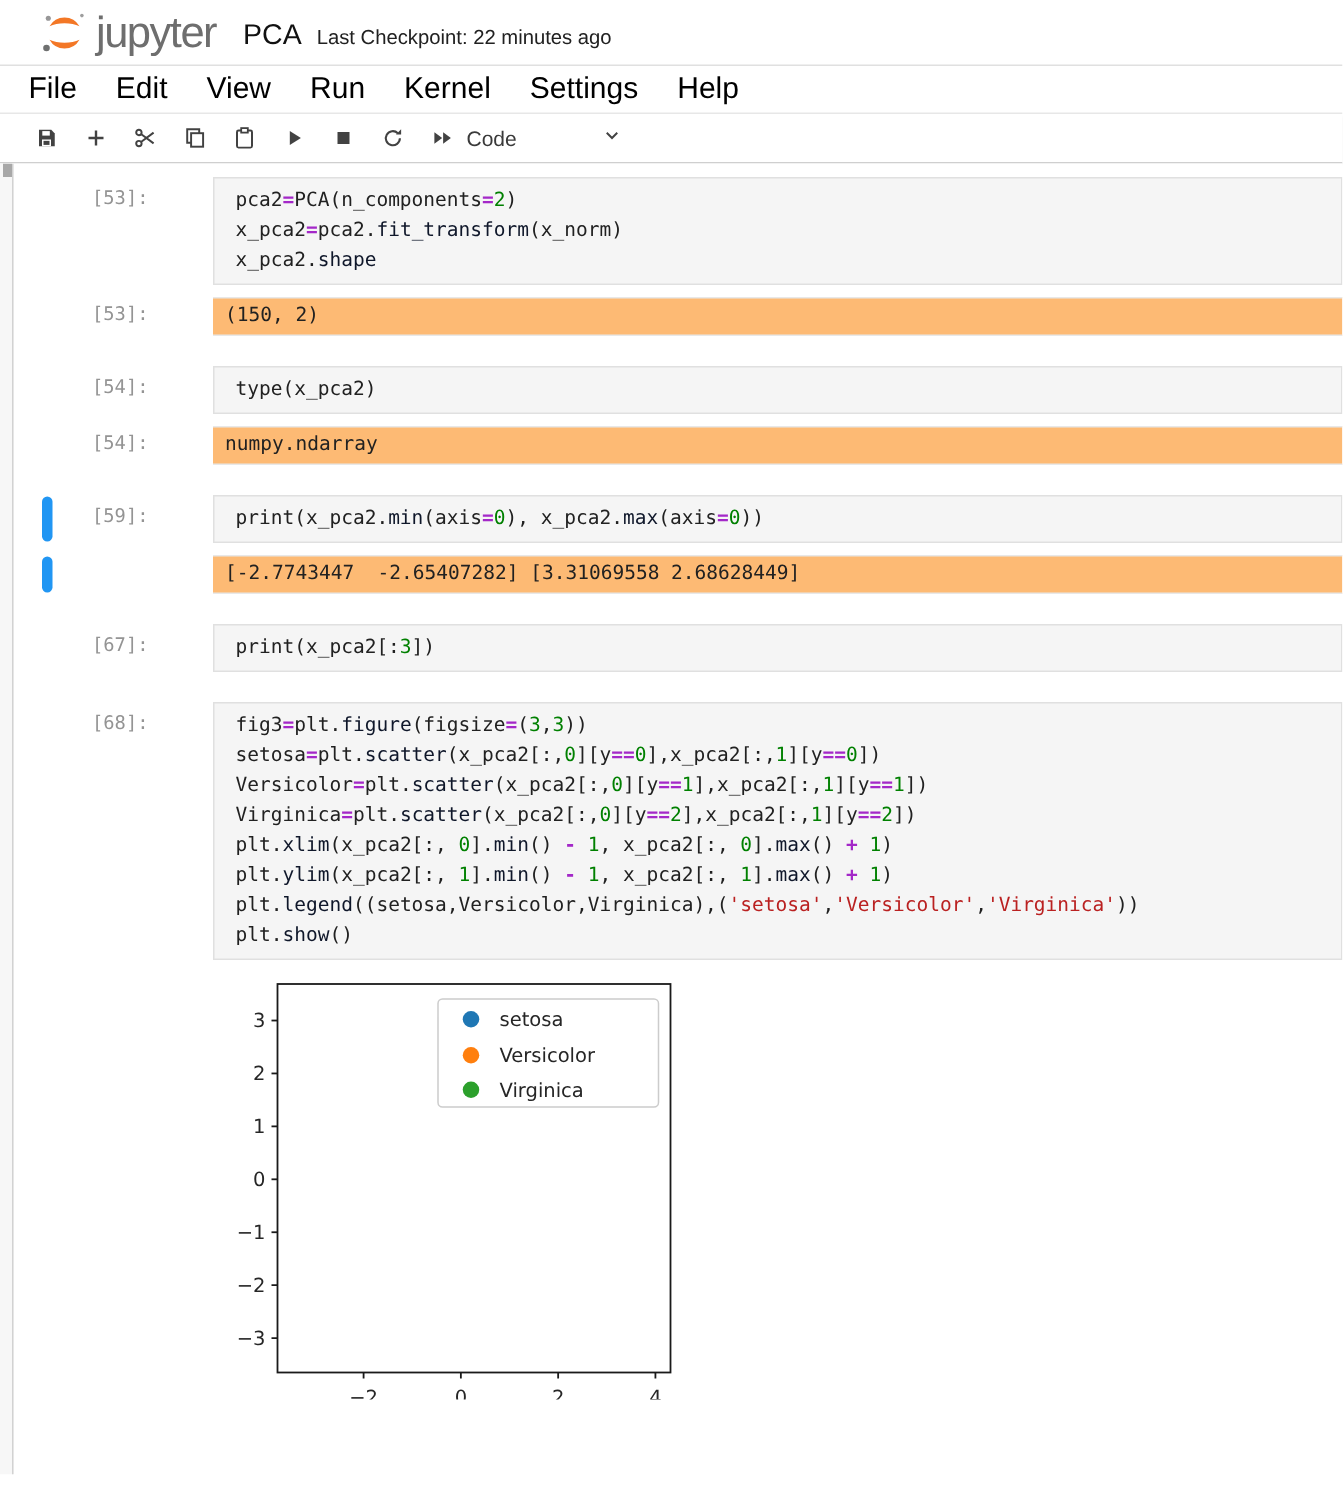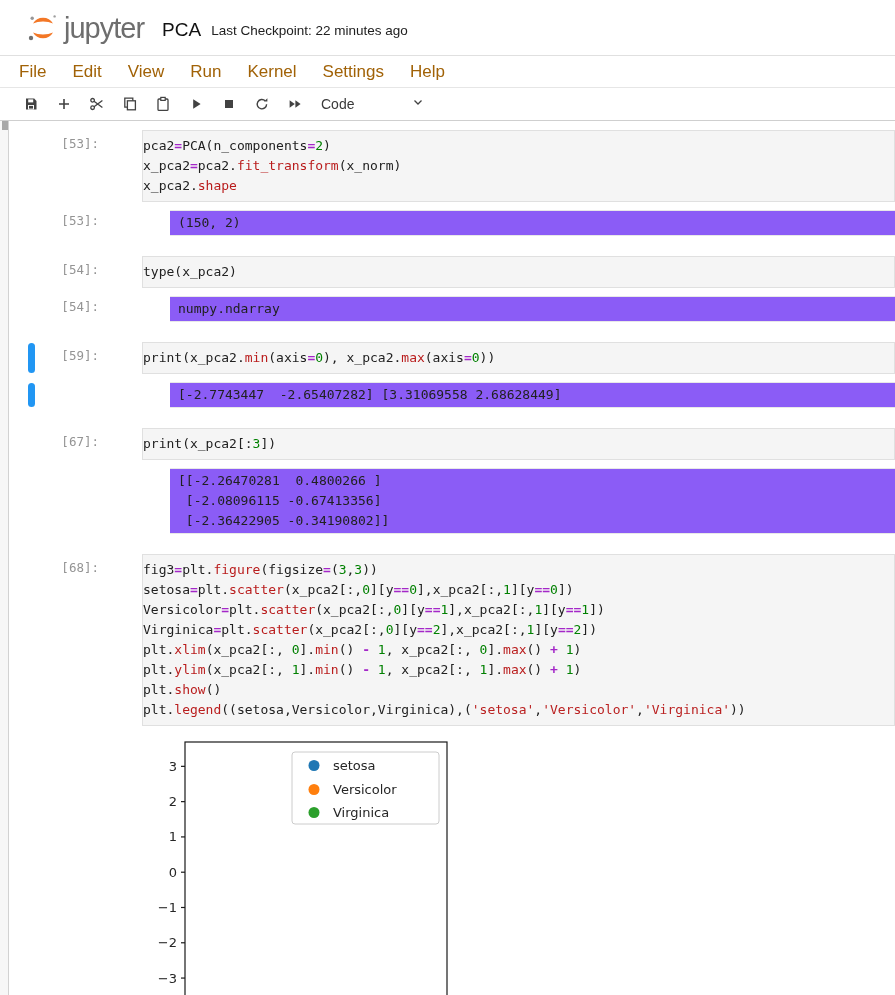--- a/index.html
+++ b/index.html
@@ -1,66 +1,66 @@
 <!DOCTYPE html>
 <html><head>
 <meta charset="utf-8">
 <style>
   * { margin:0; padding:0; box-sizing:border-box; }
   html,body { width:895px; height:995px; background:#fff; overflow:hidden;
               font-family:"Liberation Sans", sans-serif; }
   #page { position:relative; width:895px; height:995px; background:#fff; }
 
   
-  .header { height:56px; display:flex; align-items:center; border-bottom:1px solid #e0e0e0; background:#fff; }
+  .header { height:44px; display:flex; align-items:center; border-bottom:1px solid #e0e0e0; background:#fff; }
   .logo-wrap { display:flex; align-items:center; margin-left:26px; }
   .logo-svg { width:34px; height:34px; }
   .wordmark { font-size:29px; color:#6e6e6e; letter-spacing:-1px; margin-left:4px; margin-top:2px; }
   .nb-title { font-size:19px; color:#111; margin-left:18px; margin-top:4px; }
   .checkpoint { font-size:13.5px; color:#212121; margin-left:10px; margin-top:6px; }
 
   
   .menubar { height:32px; display:flex; align-items:center; border-bottom:1px solid #e7e7e7; background:#fff; padding-left:6px; }
-  .menu-item { font-size:17px; color:#a16207; padding:0 13px; cursor:default; height:100%; display:flex; align-items:center; }
+  .menu-item { font-size:20px; color:#000000; padding:0 13px; cursor:default; height:100%; display:flex; align-items:center; }
 
   
   .toolbar { height:33px; display:flex; align-items:center; background:#fff;
              border-bottom:1px solid #cfcfcf; box-shadow:0 1px 2px rgba(0,0,0,0.07); padding-left:14px; }
   .tb-btn { width:33px; height:28px; display:flex; align-items:center; justify-content:center; cursor:default; }
   .tb-btn svg { width:16px; height:16px; }
-  .cell-type { display:flex; align-items:center; margin-left:10px; width:104px; justify-content:space-between;gap:34px; }
+  .cell-type { display:flex; align-items:center; margin-left:0; width:104px; justify-content:space-between;gap:34px; }
   .cell-type-label { font-size:14px; color:#3a3a3a; }
   .cell-type svg { width:14px; height:14px; }
 
   
   .nb-area { position:relative; background:#fff; height:874px; overflow:hidden; }
   .nb-gutter { position:absolute; left:0; top:0; bottom:0; width:9px; background:#f7f7f7; border-right:1px solid #d2d2d2; }
   .nb-scrollcap { position:absolute; left:2px; top:0; width:6px; height:9px; background:#a8a8a8; }
 
   .nb-row { position:relative; display:flex;gap:32px; }
   .row-code { margin-top:20px; }
   .row-output { margin-top:8px; }
   .row-first { margin-top:9px; }
   .sel-bar { position:absolute; left:18px; top:1px; bottom:1px; width:7px; border-radius:4px; background:#2196f3; cursor:pointer; }
 
   .prompt { width:100px; flex:0 0 100px; text-align:right; padding-right:11px; padding-top:6px;
             font-family:"DejaVu Sans Mono", monospace; font-size:12.5px; color:#949494; white-space:pre; }
   .prompt-out { padding-top:3px; }
 
   .cell-content { flex:1; min-width:0; }
-  .input-area { background:#f5f5f5; border:1px solid #e0e0e0; padding:5px 0; }
+  .input-area { background:#f5f5f5; border:1px solid #e0e0e0; padding:5px 14px; }
   .cm-line { font-family:"DejaVu Sans Mono", monospace; font-size:13px; line-height:20px; white-space:pre; color:#212121; }
-  .output-area { background:#8b5cf6; border-top:1px solid #e8e8e8; border-bottom:1px solid #e8e8e8; padding:2px 8px;margin-left:28px; }
+  .output-area { background:#fdba74; border-top:1px solid #e8e8e8; border-bottom:1px solid #e8e8e8; padding:2px 8px; }
   .output-area pre { font-family:"DejaVu Sans Mono", monospace; font-size:13px; line-height:20px; color:#212121; white-space:pre; }
   .plot-output { background:#fff; padding-left:10px; }
 
   .tok-p  { color:#212121; }
   .tok-op { color:#a428c8; font-weight:bold; }
   .tok-n  { color:#008000; }
-  .tok-f  { color:#b91c1c; }
+  .tok-f  { color:#0f172a; }
   .tok-c  { color:#49788c; font-style:italic; }
   .tok-s  { color:#ba2121; }
 </style>
 </head>
 <body>
 
 <div id="page">
 
   <div class="header">
     <div class="logo-wrap">
@@ -208,42 +208,32 @@
           </div>
         </div>
         <div class="nb-row row-code">
           <div class="prompt">[67]:</div>
           <div class="cell-content">
             <div class="input-area">
               <div class="cm-line"><span class="tok-p">print(x_pca2[:</span><span class="tok-n">3</span><span class="tok-p">])</span></div>
             </div>
           </div>
         </div>
-        <div class="nb-row row-output">
-          <div class="prompt prompt-out"></div>
-          <div class="cell-content">
-            <div class="output-area">
-              <pre>[[-2.26470281  0.4800266 ]
- [-2.08096115 -0.67413356]
- [-2.36422905 -0.34190802]]</pre>
-            </div>
-          </div>
-        </div>
         <div class="nb-row row-code">
           <div class="prompt">[68]:</div>
           <div class="cell-content">
             <div class="input-area">
               <div class="cm-line"><span class="tok-p">fig3</span><span class="tok-op">=</span><span class="tok-p">plt.</span><span class="tok-f">figure</span><span class="tok-p">(figsize</span><span class="tok-op">=</span><span class="tok-p">(</span><span class="tok-n">3</span><span class="tok-p">,</span><span class="tok-n">3</span><span class="tok-p">))</span></div>
               <div class="cm-line"><span class="tok-p">setosa</span><span class="tok-op">=</span><span class="tok-p">plt.</span><span class="tok-f">scatter</span><span class="tok-p">(x_pca2[:,</span><span class="tok-n">0</span><span class="tok-p">][y</span><span class="tok-op">==</span><span class="tok-n">0</span><span class="tok-p">],x_pca2[:,</span><span class="tok-n">1</span><span class="tok-p">][y</span><span class="tok-op">==</span><span class="tok-n">0</span><span class="tok-p">])</span></div>
               <div class="cm-line"><span class="tok-p">Versicolor</span><span class="tok-op">=</span><span class="tok-p">plt.</span><span class="tok-f">scatter</span><span class="tok-p">(x_pca2[:,</span><span class="tok-n">0</span><span class="tok-p">][y</span><span class="tok-op">==</span><span class="tok-n">1</span><span class="tok-p">],x_pca2[:,</span><span class="tok-n">1</span><span class="tok-p">][y</span><span class="tok-op">==</span><span class="tok-n">1</span><span class="tok-p">])</span></div>
               <div class="cm-line"><span class="tok-p">Virginica</span><span class="tok-op">=</span><span class="tok-p">plt.</span><span class="tok-f">scatter</span><span class="tok-p">(x_pca2[:,</span><span class="tok-n">0</span><span class="tok-p">][y</span><span class="tok-op">==</span><span class="tok-n">2</span><span class="tok-p">],x_pca2[:,</span><span class="tok-n">1</span><span class="tok-p">][y</span><span class="tok-op">==</span><span class="tok-n">2</span><span class="tok-p">])</span></div>
               <div class="cm-line"><span class="tok-p">plt.</span><span class="tok-f">xlim</span><span class="tok-p">(x_pca2[:, </span><span class="tok-n">0</span><span class="tok-p">].</span><span class="tok-f">min</span><span class="tok-p">() </span><span class="tok-op">-</span><span class="tok-p"> </span><span class="tok-n">1</span><span class="tok-p">, x_pca2[:, </span><span class="tok-n">0</span><span class="tok-p">].</span><span class="tok-f">max</span><span class="tok-p">() </span><span class="tok-op">+</span><span class="tok-p"> </span><span class="tok-n">1</span><span class="tok-p">)</span></div>
               <div class="cm-line"><span class="tok-p">plt.</span><span class="tok-f">ylim</span><span class="tok-p">(x_pca2[:, </span><span class="tok-n">1</span><span class="tok-p">].</span><span class="tok-f">min</span><span class="tok-p">() </span><span class="tok-op">-</span><span class="tok-p"> </span><span class="tok-n">1</span><span class="tok-p">, x_pca2[:, </span><span class="tok-n">1</span><span class="tok-p">].</span><span class="tok-f">max</span><span class="tok-p">() </span><span class="tok-op">+</span><span class="tok-p"> </span><span class="tok-n">1</span><span class="tok-p">)</span></div>
+              <div class="cm-line"><span class="tok-p">plt.</span><span class="tok-f">legend</span><span class="tok-p">((setosa,Versicolor,Virginica),(</span><span class="tok-s">'setosa'</span><span class="tok-p">,</span><span class="tok-s">'Versicolor'</span><span class="tok-p">,</span><span class="tok-s">'Virginica'</span><span class="tok-p">))</span></div>
               <div class="cm-line"><span class="tok-p">plt.</span><span class="tok-f">show</span><span class="tok-p">()</span></div>
-              <div class="cm-line"><span class="tok-p">plt.</span><span class="tok-f">legend</span><span class="tok-p">((setosa,Versicolor,Virginica),(</span><span class="tok-s">'setosa'</span><span class="tok-p">,</span><span class="tok-s">'Versicolor'</span><span class="tok-p">,</span><span class="tok-s">'Virginica'</span><span class="tok-p">))</span></div>
             </div>
           </div>
         </div>
         <div class="nb-row row-output">
           <div class="prompt prompt-out"></div>
           <div class="cell-content">
             <div class="plot-output">
               <svg width="350" height="285" style="display: block;">
                 <rect x="33" y="8" width="262" height="259" fill="#ffffff" stroke="#1a1a1a" stroke-width="1.2"></rect>
                 <line x1="29" y1="32.347411444141684" x2="33" y2="32.347411444141684" stroke="#1a1a1a" stroke-width="1.2"></line>

